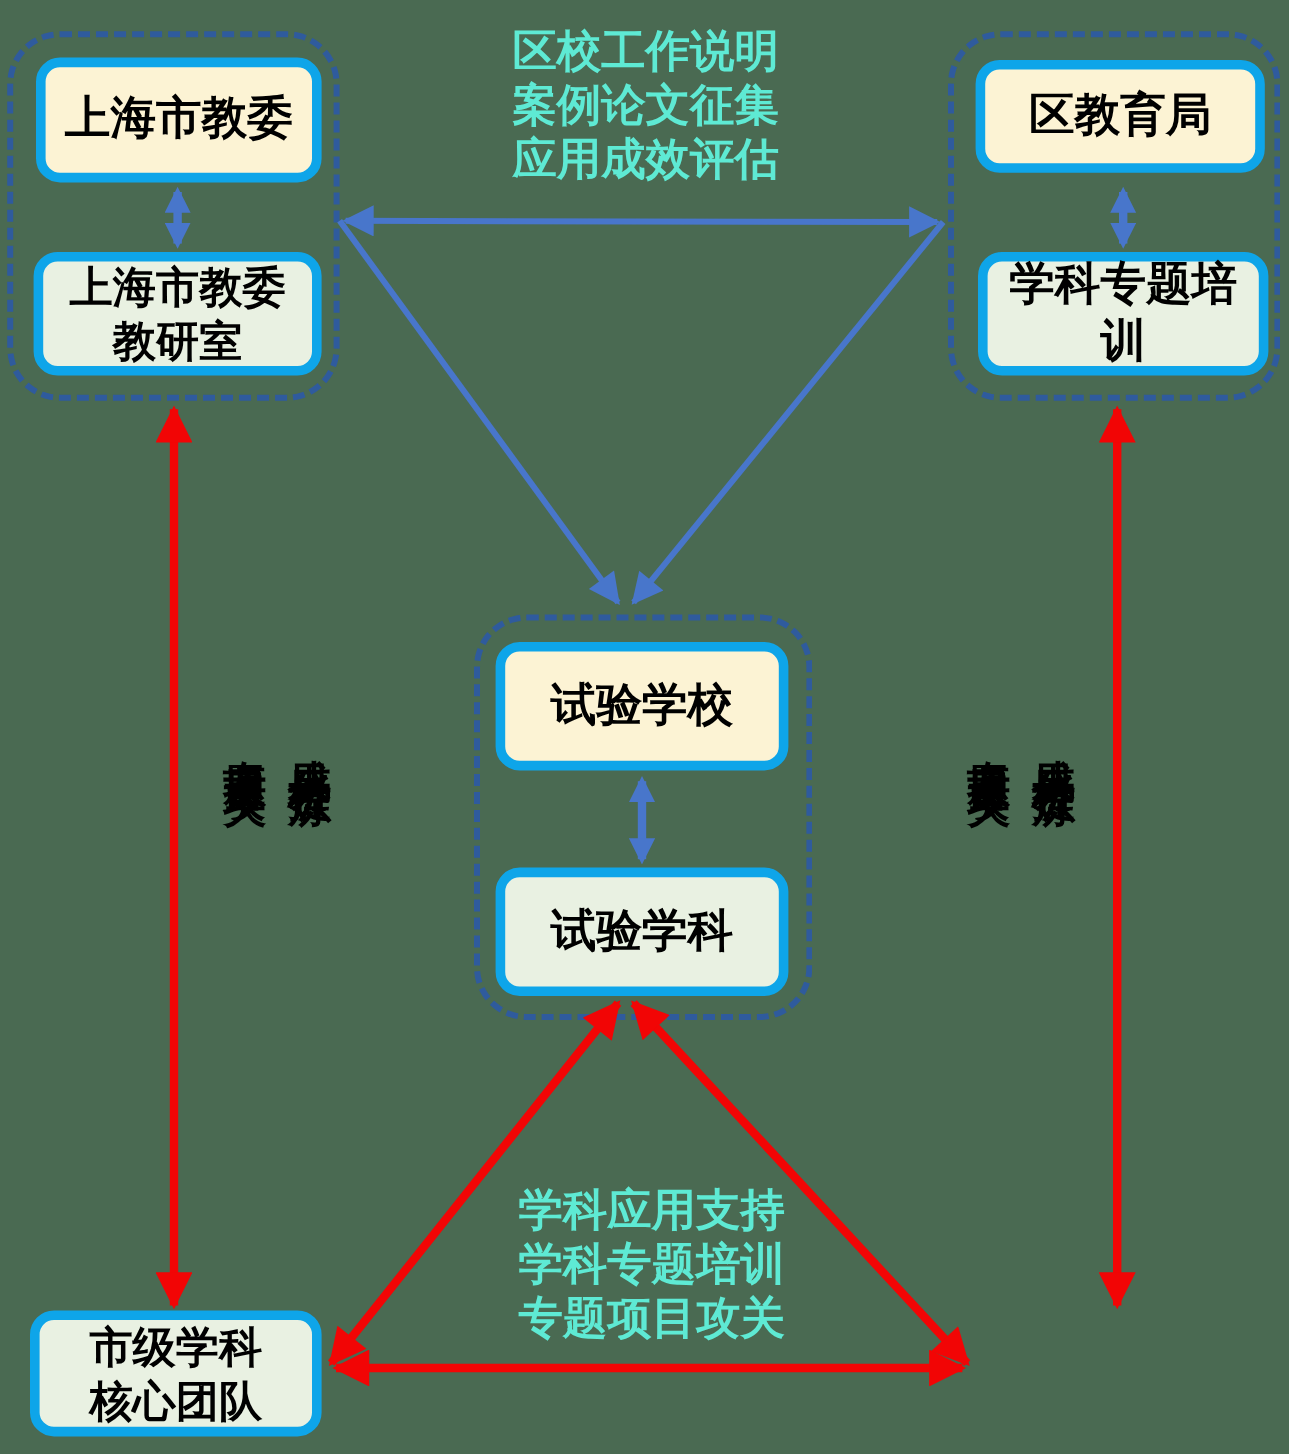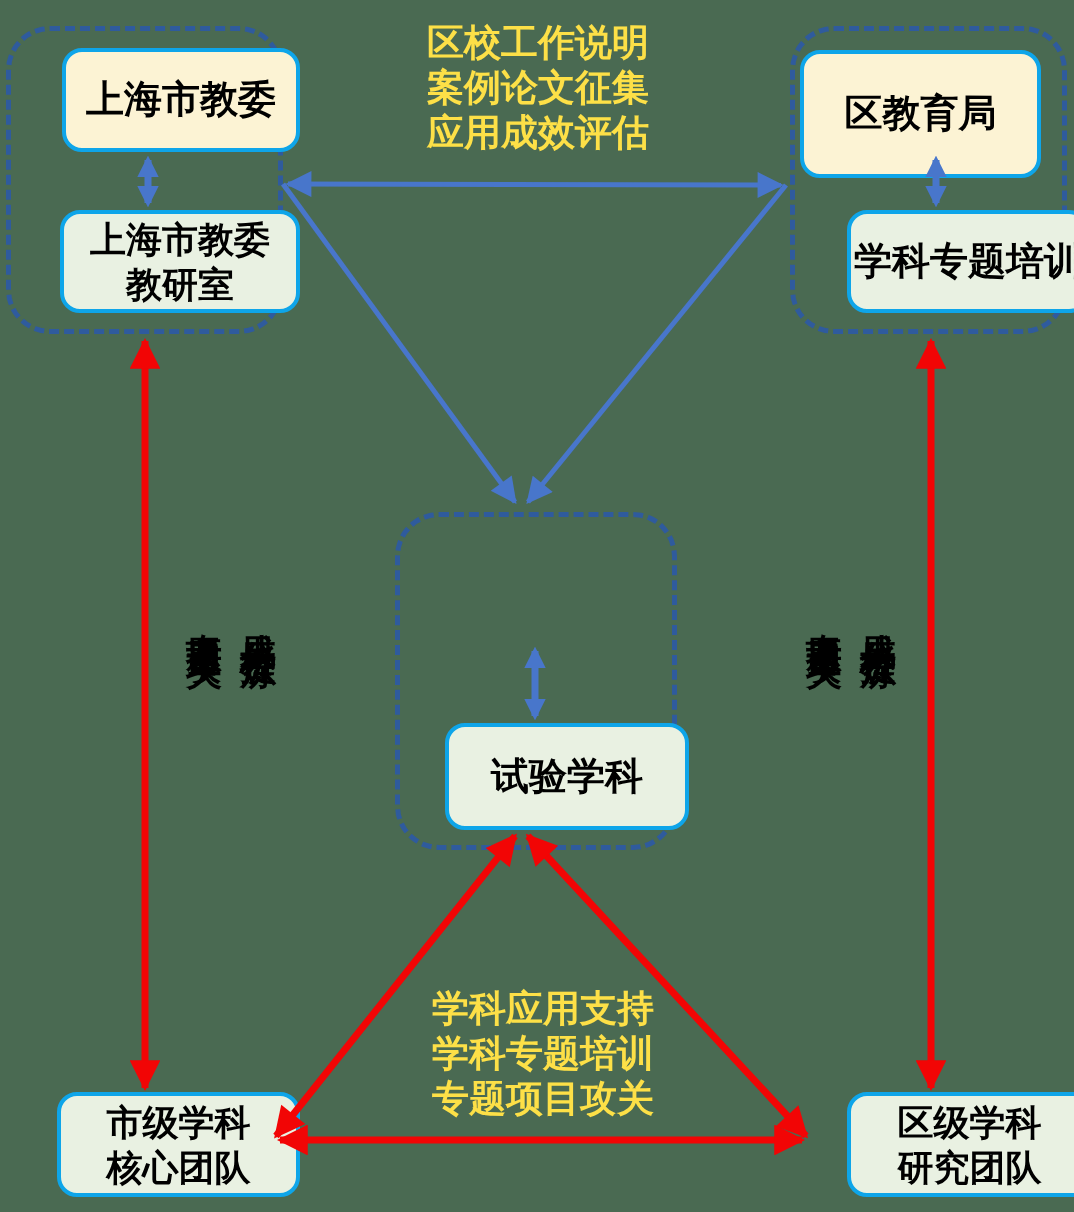--- a/index.html
+++ b/index.html
@@ -15,38 +15,37 @@
   }
   .cluster{
     position:absolute;
     border:5px dashed #2F5B9D;
     border-radius:44px;
     background:transparent;
     box-sizing:border-box;
   }
   .node{
     position:absolute;
-    border:4px solid #0ea5e9;
+    border:8px solid #0ea5e9;
     border-radius:20px;
     box-sizing:border-box;
     display:flex;align-items:center;justify-content:center;
     text-align:center;
     font-weight:700;
     color:#000;
-    margin-left:32px;
   }
   .node span{white-space:pre-line;line-height:1.25;}
   .yellow{background:#FCF3D4;}
   .green{background:#E9F1E2;}
   .fs1{font-size:38px;}
   .fs2{font-size:36px;}
   .note{
     position:absolute;
     font-weight:700;
-    color:#fde047;
+    color:#5eead4;
     text-align:center;
     white-space:pre-line;
     font-size:37px;
     line-height:45px;
   }
   .vnote{
     position:absolute;
     font-weight:700;
     color:#000;
     white-space:pre-line;
@@ -72,38 +71,37 @@
   <div class="cluster layer1" style="left:395px;top:512px;width:282px;height:338px;"></div>
 
   <div class="node yellow fs1 layer2" style="left:30px;top:48px;width:238px;height:104px;">
     <span>上海市教委</span>
   </div>
   <div class="node green fs2 layer2" style="left:28px;top:210px;width:240px;height:103px;">
     <span>上海市教委
 教研室</span>
   </div>
 
-  <div class="node yellow fs1 layer2" style="left:768px;top:50px;width:241px;height:128px;">
+  <div class="node yellow fs1 layer2" style="left:813px;top:50px;width:241px;height:94px;">
     <span>区教育局</span>
   </div>
   <div class="node green fs1 layer2" style="left:815px;top:210px;width:242px;height:103px;">
     <span>学科专题培训</span>
   </div>
 
+  <div class="node yellow fs1 layer2" style="left:413px;top:535px;width:244px;height:107px;">
+    <span>试验学校</span>
+  </div>
   <div class="node green fs2 layer2" style="left:25px;top:1092px;width:243px;height:105px;">
     <span>市级学科
 核心团队</span>
   </div>
 
   <div class="node green fs1 layer2" style="left:413px;top:723px;width:244px;height:107px;">
     <span>试验学科</span>
-  </div>
-  <div class="node green fs2 layer2" style="left:815px;top:1092px;width:245px;height:105px;">
-    <span>区级学科
-研究团队</span>
   </div>
 
   <svg class="arrows" width="1074" height="1212" viewBox="0 0 1074 1212">
     <defs>
       <marker id="ab" viewBox="0 0 10 10" refX="9" refY="5" markerWidth="6.4" markerHeight="5.2" orient="auto-start-reverse" markerUnits="strokeWidth">
         <path d="M0 0 L10 5 L0 10 Z" fill="#4876CB"></path>
       </marker>
       <marker id="ar" viewBox="0 0 10 10" refX="9" refY="5" markerWidth="5.2" markerHeight="4.4" orient="auto-start-reverse" markerUnits="strokeWidth">
         <path d="M0 0 L10 5 L0 10 Z" fill="#F20505"></path>
       </marker>

